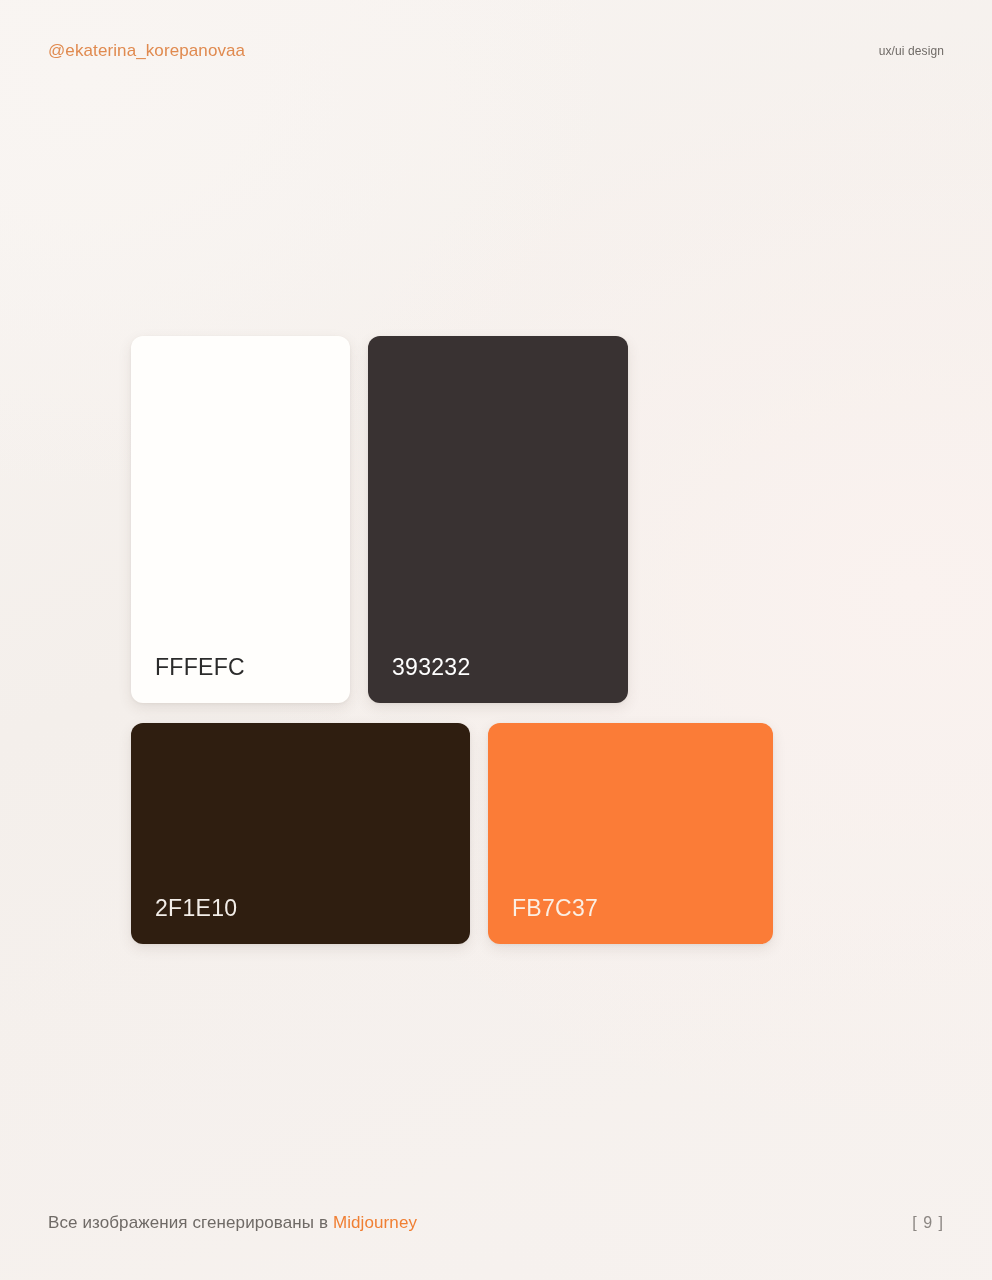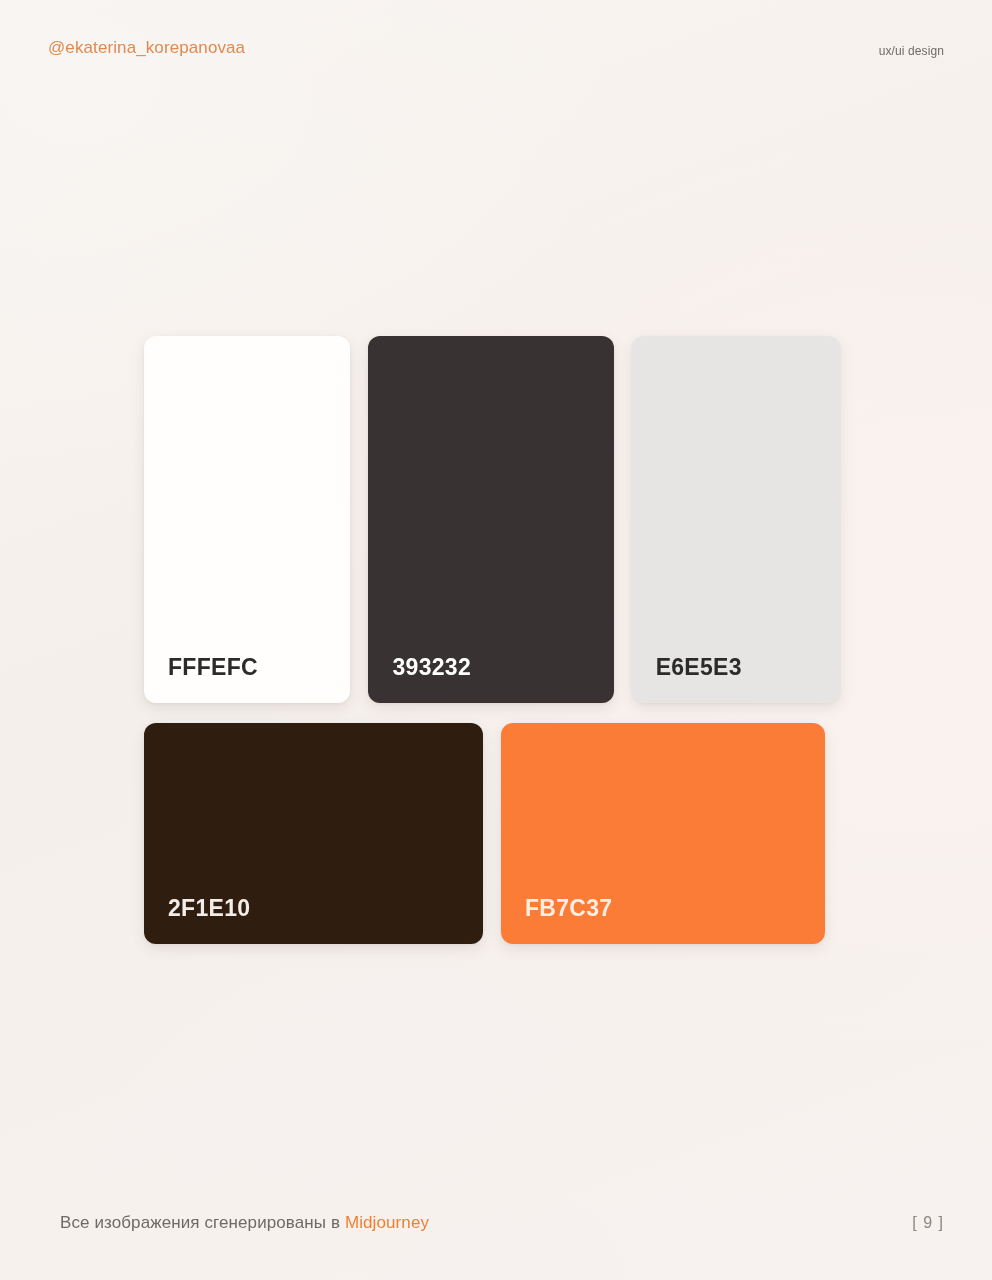--- a/index.html
+++ b/index.html
@@ -18,46 +18,45 @@
     position: absolute;
     inset: 0;
     background:
       radial-gradient(ellipse 1100px 900px at 92% 46%, #faf2ef 0%, rgba(250,242,239,0) 62%),
       radial-gradient(ellipse 900px 700px at 8% 6%, #f9f5f2 0%, rgba(249,245,242,0) 60%),
       radial-gradient(ellipse 1000px 800px at 50% 100%, #f6f1ee 0%, rgba(246,241,238,0) 65%),
       linear-gradient(160deg, #f8f4f1 0%, #f4efeb 45%, #f7f2ef 100%);
   }
   .header {
     position: absolute;
-    top: 28px;
+    top: 36px;
     left: 48px;
     right: 48px;
     height: 30px;
     display: flex;
-    align-items: flex-end;
+    align-items: center;
     justify-content: space-between;
   }
   .handle {
     font-size: 17px;
     color: #e08a4f;
     letter-spacing: 0.1px;
     white-space: nowrap;
   }
   .tagline {
     font-size: 12px;
     color: #6f6a66;
     letter-spacing: 0.1px;
     white-space: nowrap;
   }
   .palette {
     position: absolute;
-    left: 144px;
+    left: 131px;
     top: 336px;
     width: 696px;
-    font-weight: bold;
   }
   .row {
     display: flex;
   }
   .row-top {
     gap: 18px;
     height: 367px;
   }
   .row-bottom {
     gap: 18px;
@@ -68,34 +67,34 @@
     position: relative;
     border-radius: 12px;
     box-sizing: border-box;
     box-shadow: 0 5px 14px rgba(80, 60, 45, 0.10), 0 1px 3px rgba(80, 60, 45, 0.06);
     overflow: hidden;
   }
   .sw-1 { width: 219px; }
   .sw-2 { width: 260px; }
   .sw-3 { width: 221px; }
   .sw-4 { width: 339px; padding-left: 8px; }
-  .sw-5 { width: 324px; }
+  .sw-5 { width: 285px; }
   .swatch-label {
     position: absolute;
     left: 24px;
     bottom: 24px;
     font-size: 23px;
     letter-spacing: 0.3px;
     line-height: 1;
     white-space: nowrap;
   }
   .footer {
     position: absolute;
     bottom: 44px;
-    left: 60px;
+    left: 48px;
     right: 48px;
     height: 26px;
     display: flex;
     align-items: center;
     justify-content: space-between;
   }
   .footer-note {
     font-size: 17px;
     color: #6f6a66;
     letter-spacing: 0.1px;
@@ -123,23 +122,20 @@
 
   <div class="palette">
 
     <div class="row row-top">
       <div class="swatch sw-1" style="background: rgb(255, 254, 252);">
         <span class="swatch-label" style="color: rgb(43, 43, 43);">FFFEFC</span>
       </div>
       <div class="swatch sw-2" style="background: rgb(57, 50, 50);">
         <span class="swatch-label" style="color: rgb(255, 255, 255);">393232</span>
       </div>
-      <div class="swatch sw-3" style="background: rgb(230, 229, 227);">
-        <span class="swatch-label" style="color: rgb(43, 43, 43);">E6E5E3</span>
-      </div>
     </div>
 
     <div class="row row-bottom">
       <div class="swatch sw-4" style="background: rgb(47, 30, 16);">
         <span class="swatch-label" style="color: rgb(242, 237, 232);">2F1E10</span>
       </div>
       <div class="swatch sw-5" style="background: rgb(251, 124, 55);">
         <span class="swatch-label" style="color: rgb(251, 239, 228);">FB7C37</span>
       </div>
     </div>

